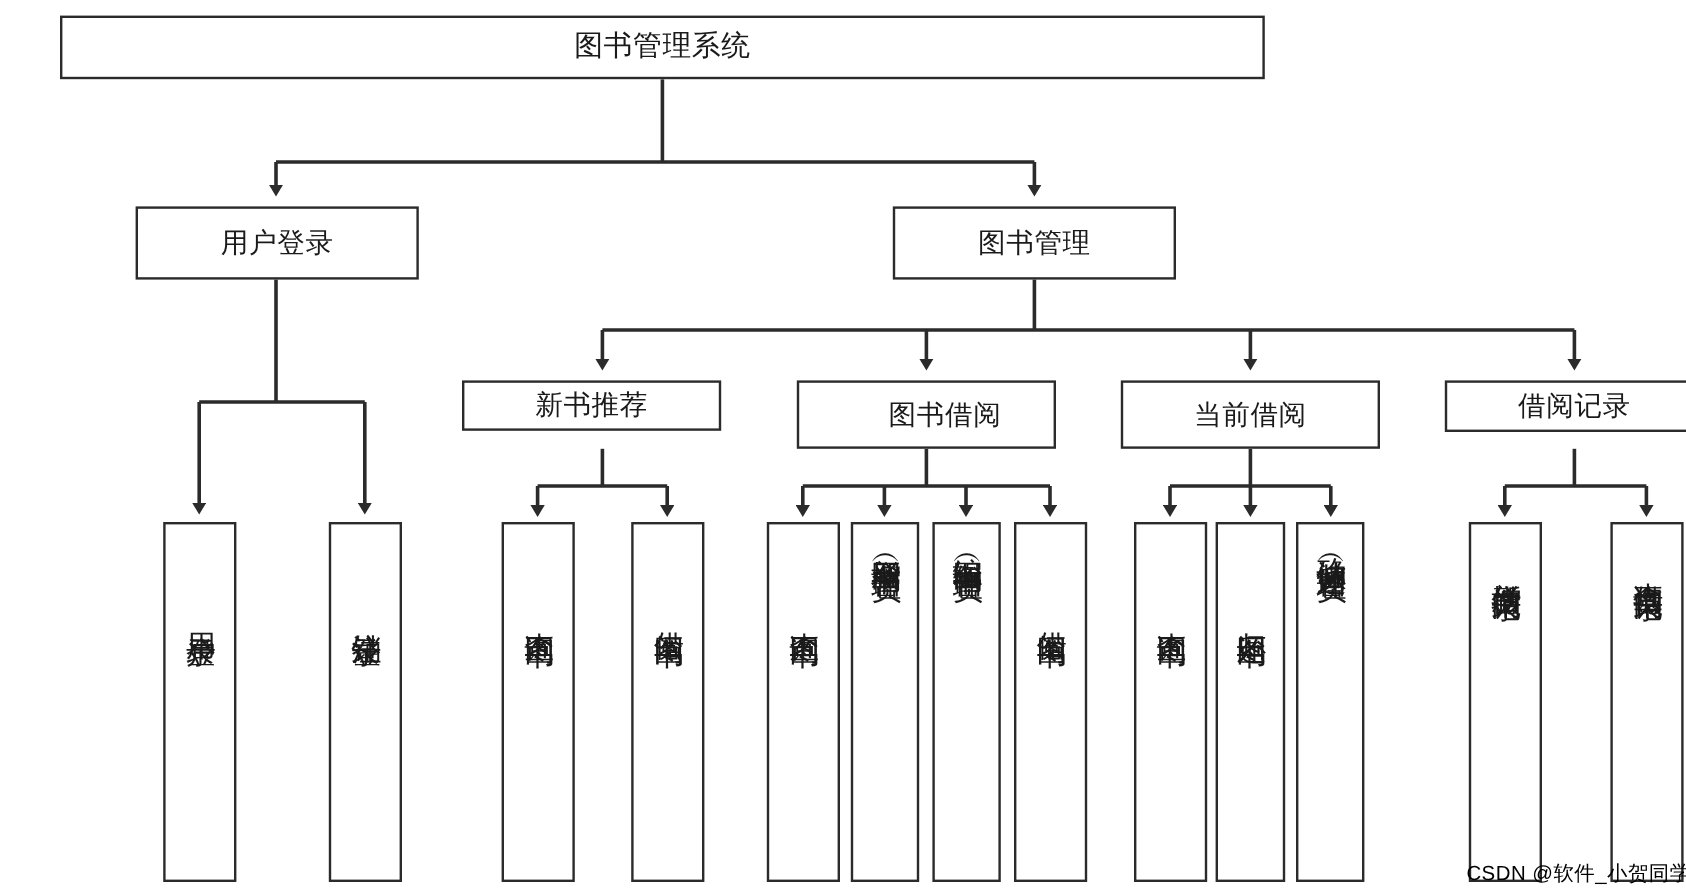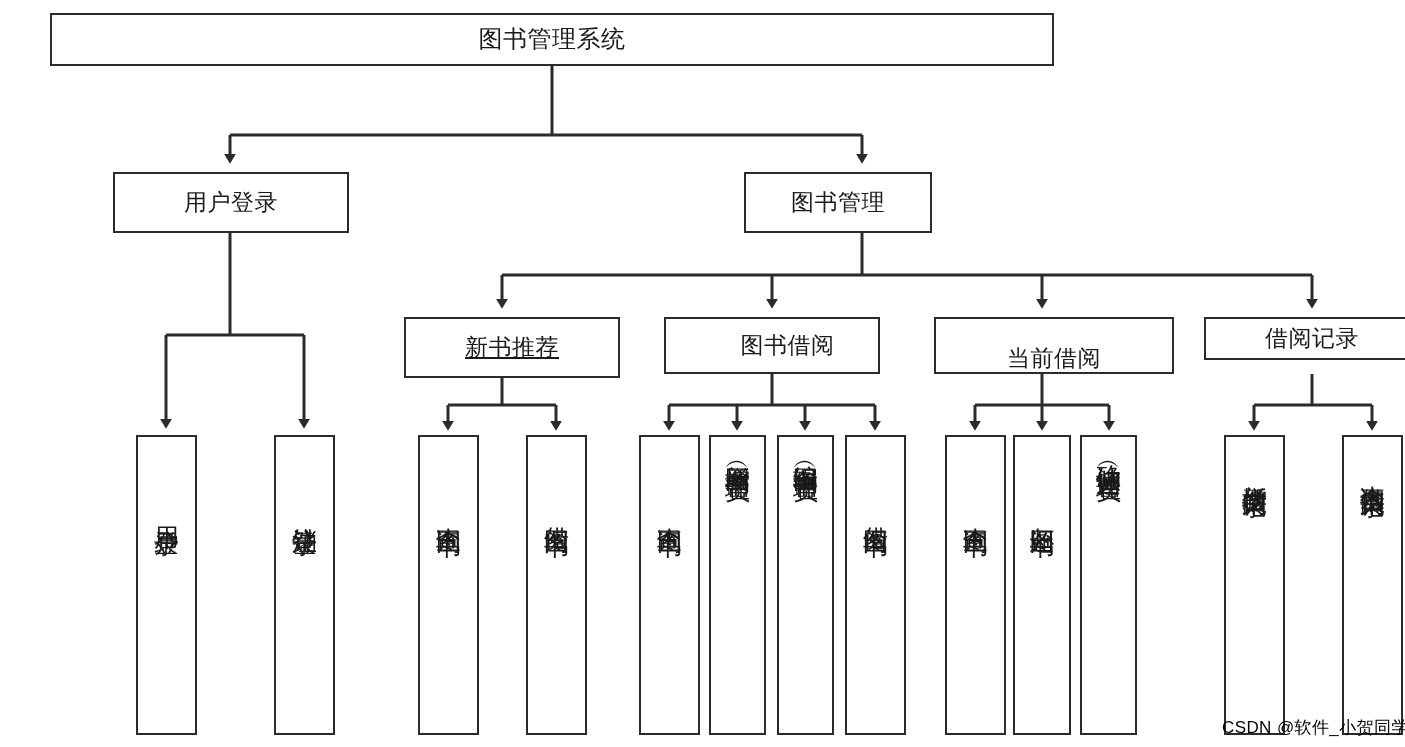--- a/index.html
+++ b/index.html
@@ -129,31 +129,31 @@
     </g>
   </svg>
 
   <div class="node horiz root" style="left:18px; top:13px; width:1004px; height:53px;">
     <span class="label">图书管理系统</span>
   </div>
 
   <div class="node horiz" style="left:81px; top:172px; width:236px; height:61px;">
     <span class="label">用户登录</span>
   </div>
-  <div class="node horiz" style="left:712px; top:172px; width:188px; height:61px;">
+  <div class="node horiz" style="left:712px; top:172px; width:236px; height:61px;">
     <span class="label">图书管理</span>
   </div>
 
-  <div class="node horiz" style="left:372px; top:317px; width:216px; height:61px;text-decoration:underline;">
+  <div class="node horiz" style="left:353px; top:317px; width:216px; height:42px;">
     <span class="label">新书推荐</span>
   </div>
   <div class="node horiz" style="left:632px; top:317px; width:216px; height:57px;padding-left:31px;">
     <span class="label">图书借阅</span>
   </div>
-  <div class="node horiz" style="left:902px; top:317px; width:240px; height:57px;align-items:flex-end;">
+  <div class="node horiz" style="left:902px; top:317px; width:216px; height:57px;">
     <span class="label">当前借阅</span>
   </div>
   <div class="node horiz" style="left:1172px; top:317px; width:216px; height:43px;">
     <span class="label">借阅记录</span>
   </div>
 
   <div class="node vert" style="left:104px; top:435px; width:61px; height:300px; padding-top:70px;">
     <span class="label">用户登录</span>
   </div>
   <div class="node vert" style="left:242px; top:435px; width:61px; height:300px; padding-top:70px;">

